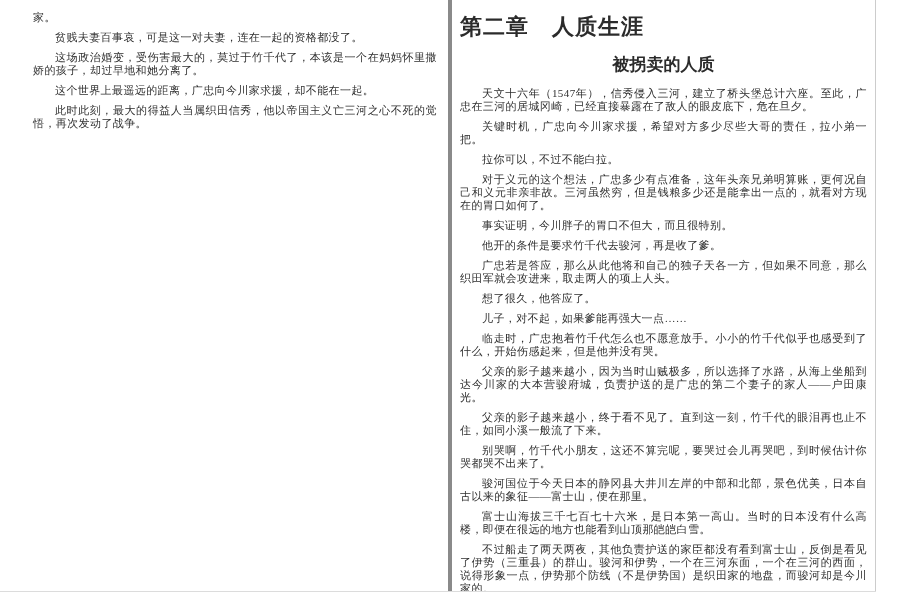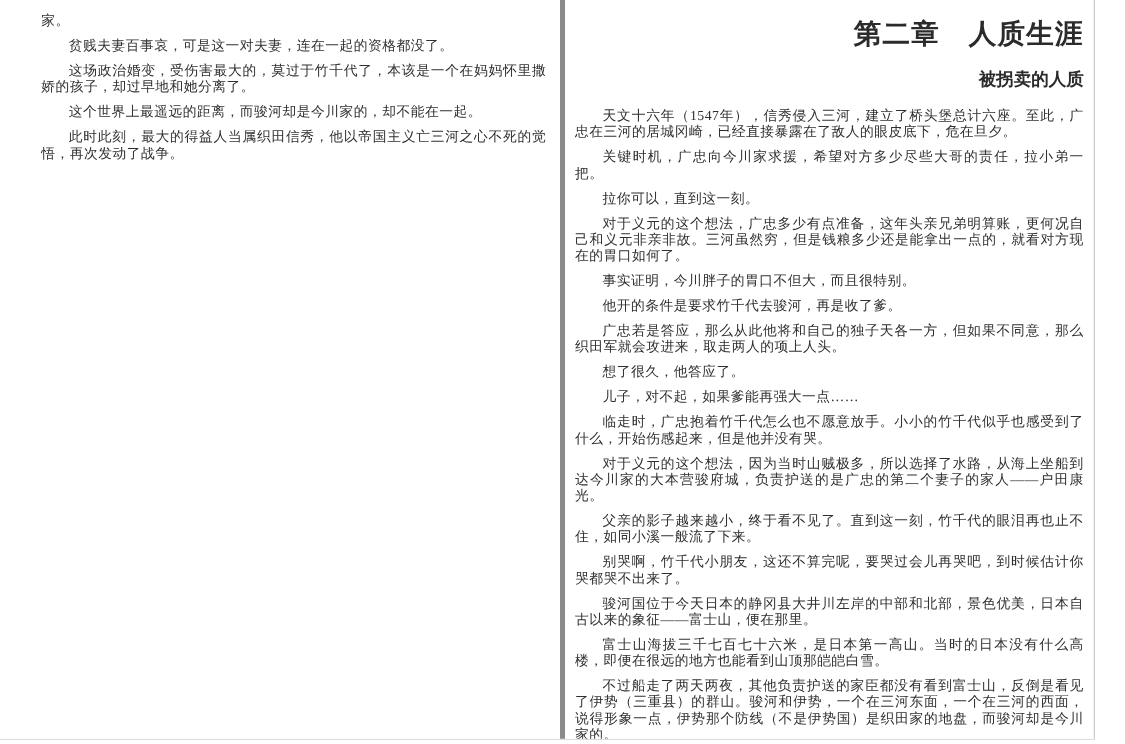--- a/index.html
+++ b/index.html
@@ -57,66 +57,66 @@
     letter-spacing: 0.4px;
   }
   .para.no-indent {
     text-indent: 0;
   }
   .chapter-title {
     margin: 14px 0 0 0;
     font-size: 22px;
     line-height: 26px;
     font-weight: bold;
-    text-align: right;
+    text-align: left;
     letter-spacing: 1px;
     color: #2b2b2b;
   }
   .section-title {
     margin: 15px 0 12px 0;
-    font-size: 14px;
+    font-size: 17px;
     line-height: 20px;
     font-weight: bold;
-    text-align: right;
+    text-align: center;
     color: #2b2b2b;
   }
 </style>
 </head>
 <body>
 
 <div class="viewport">
   <div class="spread">
 
     <div class="page page-left">
       <div class="page-body">
           <p class="para no-indent">家。</p>
           <p class="para">贫贱夫妻百事哀，可是这一对夫妻，连在一起的资格都没了。</p>
           <p class="para">这场政治婚变，受伤害最大的，莫过于竹千代了，本该是一个在妈妈怀里撒娇的孩子，却过早地和她分离了。</p>
-          <p class="para">这个世界上最遥远的距离，而骏河却是今川家的，却不能在一起。</p>
+          <p class="para">这个世界上最遥远的距离，广忠向今川家求援，却不能在一起。</p>
           <p class="para">此时此刻，最大的得益人当属织田信秀，他以帝国主义亡三河之心不死的觉悟，再次发动了战争。</p>
         </div>
     </div>
 
     <div class="spine"></div>
 
     <div class="page page-right">
       <h1 class="chapter-title">第二章　人质生涯</h1>
       <h2 class="section-title">被拐卖的人质</h2>
       <div class="page-body">
           <p class="para">天文十六年（1547年），信秀侵入三河，建立了桥头堡总计六座。至此，广忠在三河的居城冈崎，已经直接暴露在了敌人的眼皮底下，危在旦夕。</p>
           <p class="para">关键时机，广忠向今川家求援，希望对方多少尽些大哥的责任，拉小弟一把。</p>
-          <p class="para">拉你可以，直到这一刻。</p>
+          <p class="para">拉你可以，不过不能白拉。</p>
           <p class="para">对于义元的这个想法，广忠多少有点准备，这年头亲兄弟明算账，更何况自己和义元非亲非故。三河虽然穷，但是钱粮多少还是能拿出一点的，就看对方现在的胃口如何了。</p>
           <p class="para">事实证明，今川胖子的胃口不但大，而且很特别。</p>
           <p class="para">他开的条件是要求竹千代去骏河，再是收了爹。</p>
           <p class="para">广忠若是答应，那么从此他将和自己的独子天各一方，但如果不同意，那么织田军就会攻进来，取走两人的项上人头。</p>
           <p class="para">想了很久，他答应了。</p>
           <p class="para">儿子，对不起，如果爹能再强大一点……</p>
           <p class="para">临走时，广忠抱着竹千代怎么也不愿意放手。小小的竹千代似乎也感受到了什么，开始伤感起来，但是他并没有哭。</p>
-          <p class="para">对于义元的这个想法，因为当时山贼极多，所以选择了水路，从海上坐船到达今川家的大本营骏府城，负责护送的是广忠的第二个妻子的家人——户田康光。</p>
+          <p class="para">父亲的影子越来越小，因为当时山贼极多，所以选择了水路，从海上坐船到达今川家的大本营骏府城，负责护送的是广忠的第二个妻子的家人——户田康光。</p>
           <p class="para">父亲的影子越来越小，终于看不见了。直到这一刻，竹千代的眼泪再也止不住，如同小溪一般流了下来。</p>
           <p class="para">别哭啊，竹千代小朋友，这还不算完呢，要哭过会儿再哭吧，到时候估计你哭都哭不出来了。</p>
           <p class="para">骏河国位于今天日本的静冈县大井川左岸的中部和北部，景色优美，日本自古以来的象征——富士山，便在那里。</p>
           <p class="para">富士山海拔三千七百七十六米，是日本第一高山。当时的日本没有什么高楼，即便在很远的地方也能看到山顶那皑皑白雪。</p>
           <p class="para">不过船走了两天两夜，其他负责护送的家臣都没有看到富士山，反倒是看见了伊势（三重县）的群山。骏河和伊势，一个在三河东面，一个在三河的西面，说得形象一点，伊势那个防线（不是伊势国）是织田家的地盘，而骏河却是今川家的。</p>
         </div>
     </div>
 
   </div>
 </div>

